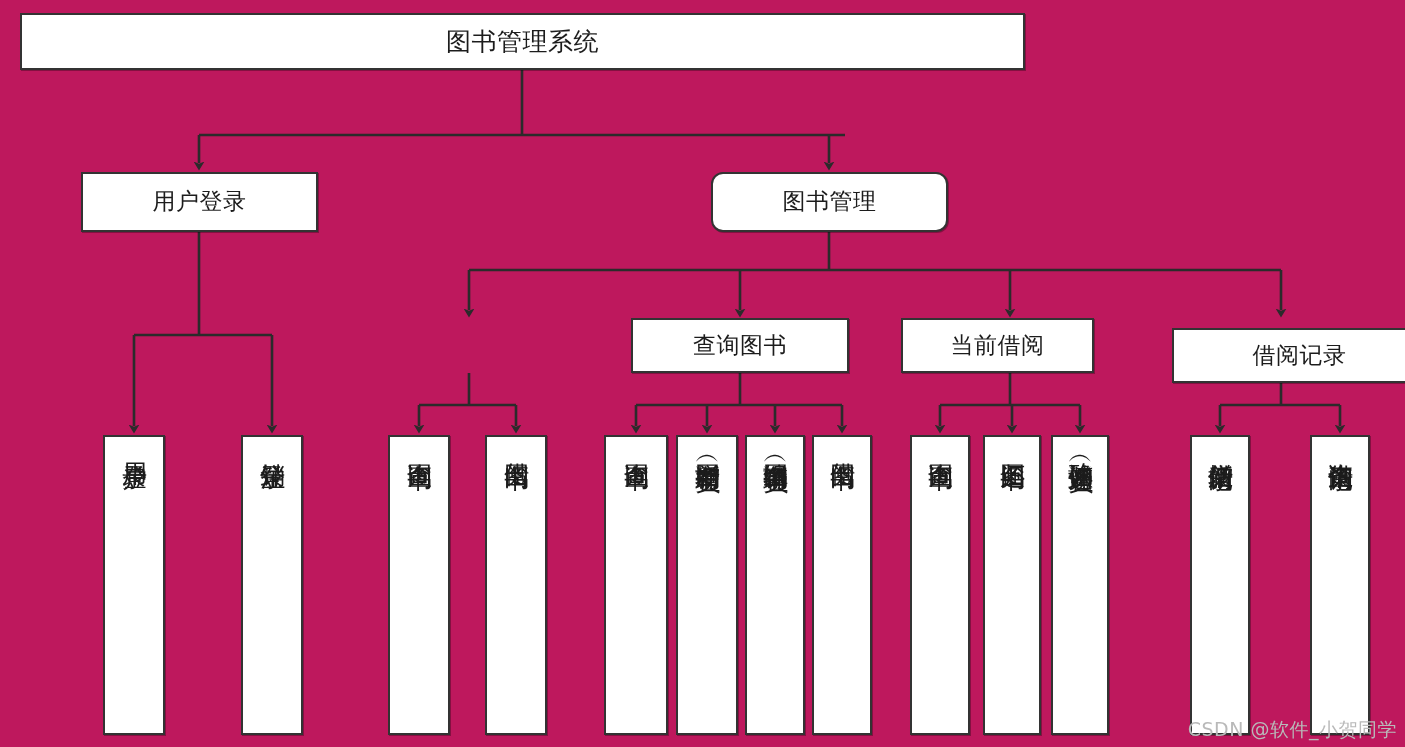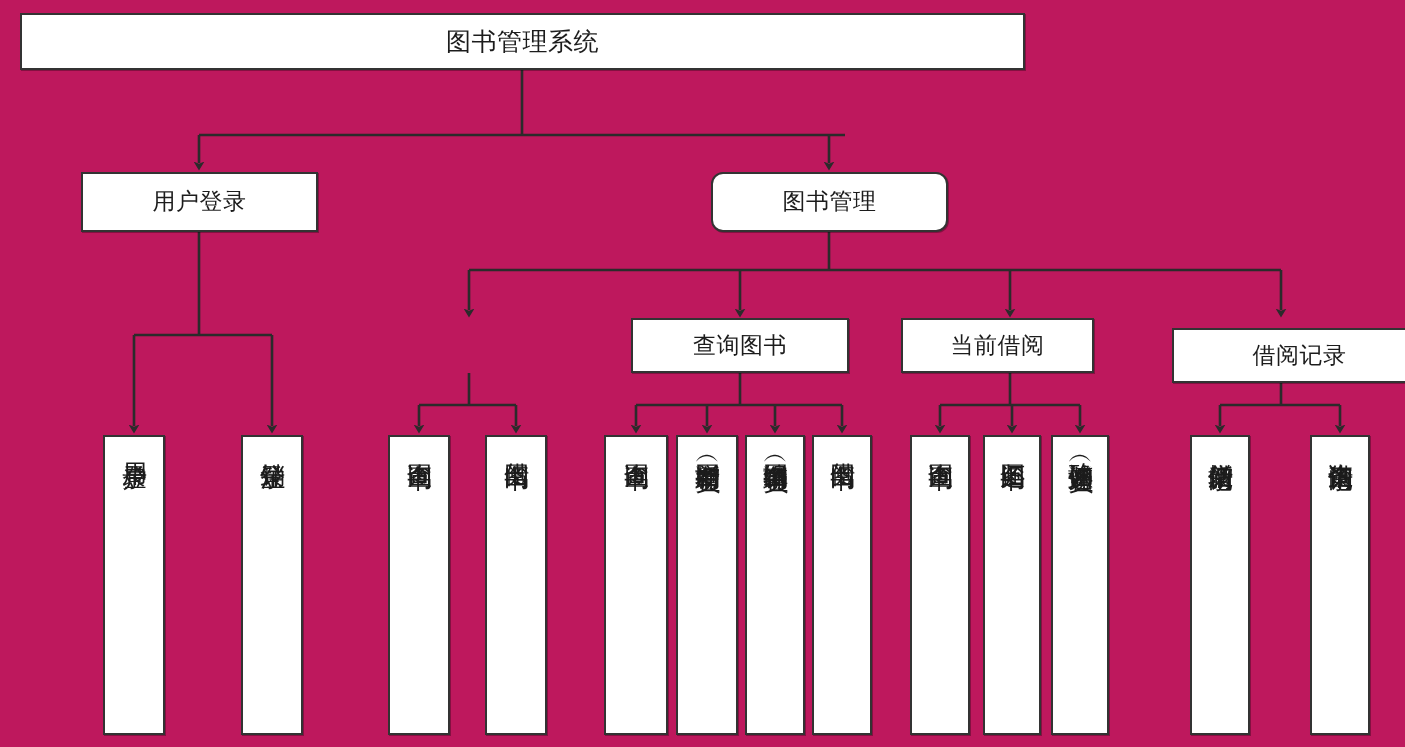--- a/index.html
+++ b/index.html
@@ -191,14 +191,15 @@
     <span class="label">确认归还（管理员）</span>
   </div>
 
   <div class="node v" style="left:1190px; top:435px; width:60px; height:300px;">
     <span class="label">新增借阅记录</span>
   </div>
   <div class="node v" style="left:1310px; top:435px; width:60px; height:300px;">
     <span class="label">查询借阅记录</span>
   </div>
 
+  <div class="watermark">CSDN @软件_小贺同学</div>
 
 </div>
 
 </body></html>

